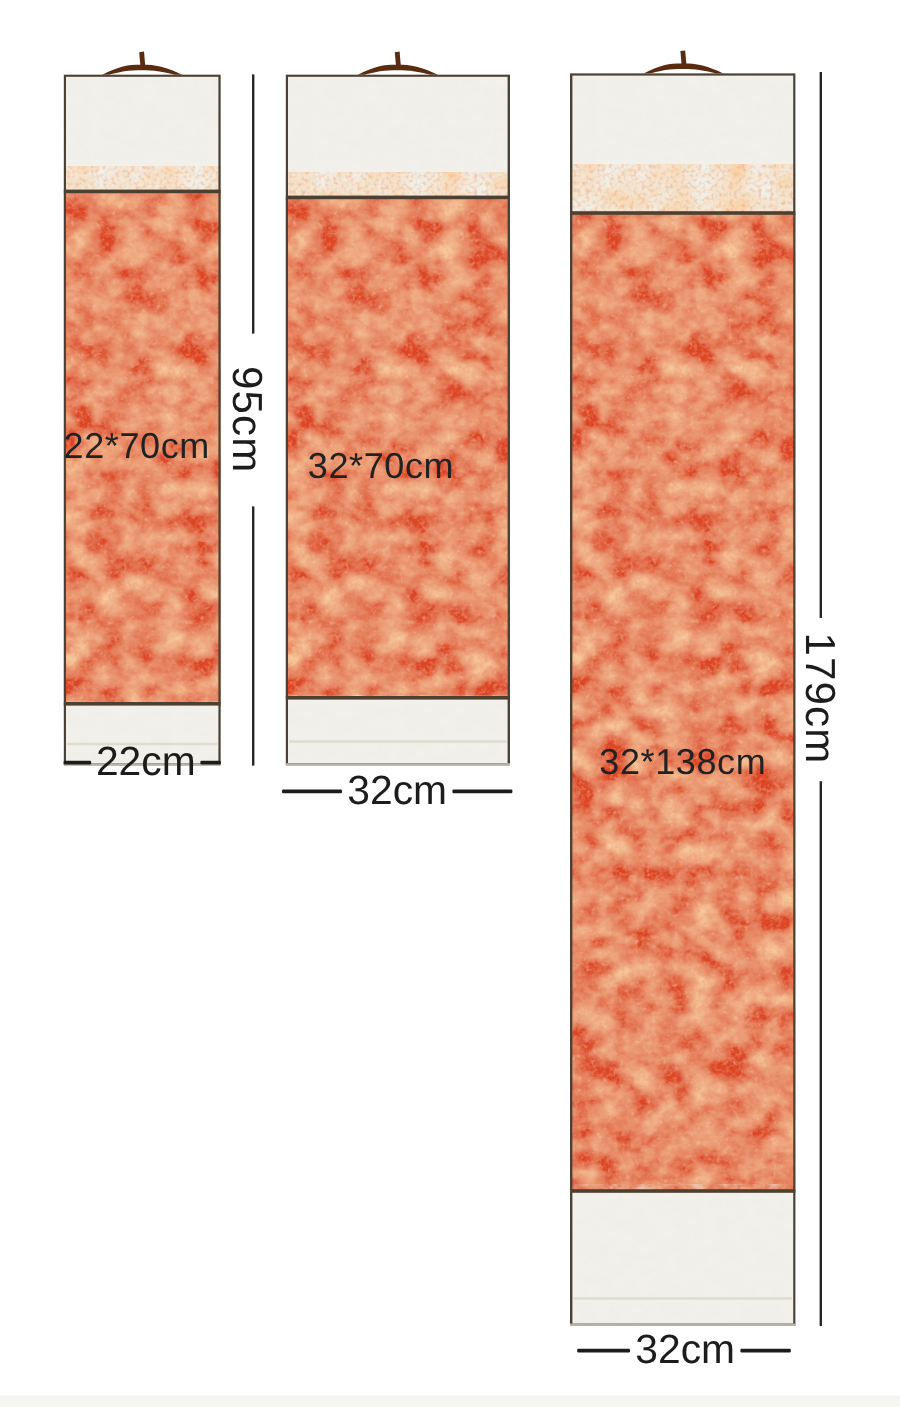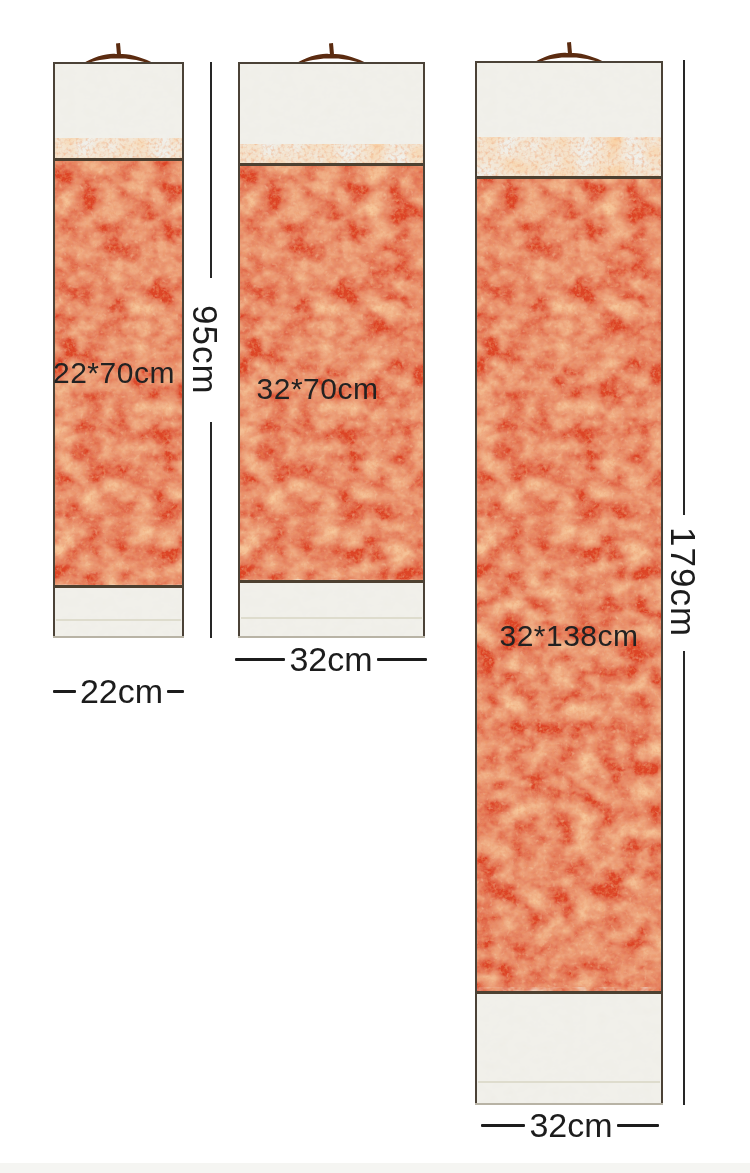--- a/index.html
+++ b/index.html
@@ -128,21 +128,21 @@
   </div>
 
   <div class="vline" style="left:210px;top:62px;height:216px;"></div>
   <div class="vlabel" style="left:185px;top:288px;width:40px;height:124px;">95cm</div>
   <div class="vline" style="left:210px;top:422px;height:216px;"></div>
 
   <div class="vline" style="left:683px;top:60px;height:455px;"></div>
   <div class="vlabel" style="left:663px;top:517px;width:40px;height:130px;">179cm</div>
   <div class="vline" style="left:683px;top:651px;height:454px;"></div>
 
-  <div class="wlabel" style="left:42px;width:153px;top:672px;text-align:right;">
+  <div class="wlabel" style="left:42px;width:153px;top:616px;text-align:right;">
     <span class="dash" style="width:23px;"></span>
     <span class="wtext">22cm</span>
     <span class="dash" style="width:17px;"></span>
   </div>
 
   <div class="wlabel" style="left:224px;width:214px;top:640px;">
     <span class="dash" style="width:50px;"></span>
     <span class="wtext">32cm</span>
     <span class="dash" style="width:50px;"></span>
   </div>

